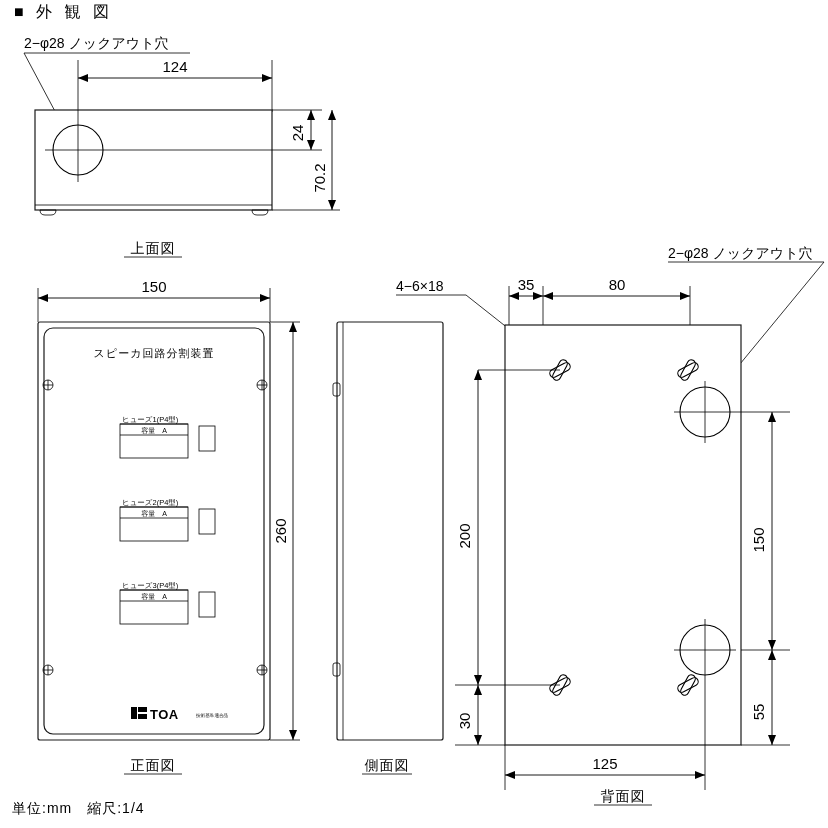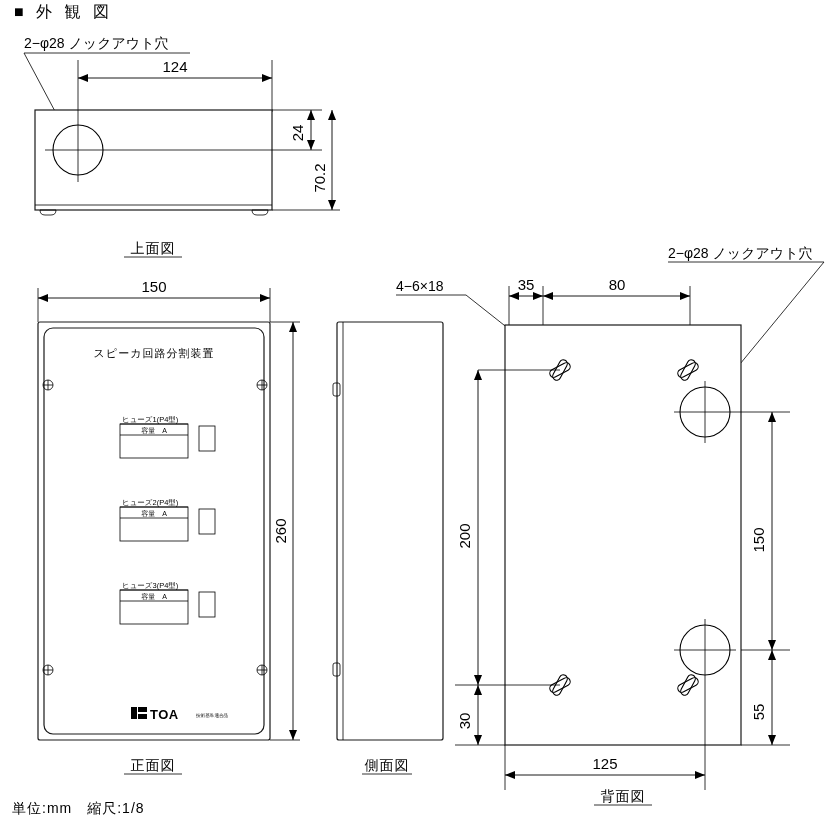--- a/index.html
+++ b/index.html
@@ -360,15 +360,15 @@
         <polygon points="705,775 695,771 695,779" fill="#000"></polygon>
         <text class="dimtxt" x="605" y="769" text-anchor="middle">125</text>
       </g>
 
       <text class="viewlbl" x="623" y="801" text-anchor="middle">背面図</text>
       <line class="lnt" x1="594" y1="805" x2="652" y2="805"></line>
     </g>
 
   </svg>
 
-  <div class="footer-note">単位:mm　縮尺:1/8</div>
+  <div class="footer-note">単位:mm　縮尺:1/4</div>
 
 </div>
 
 </body></html>

